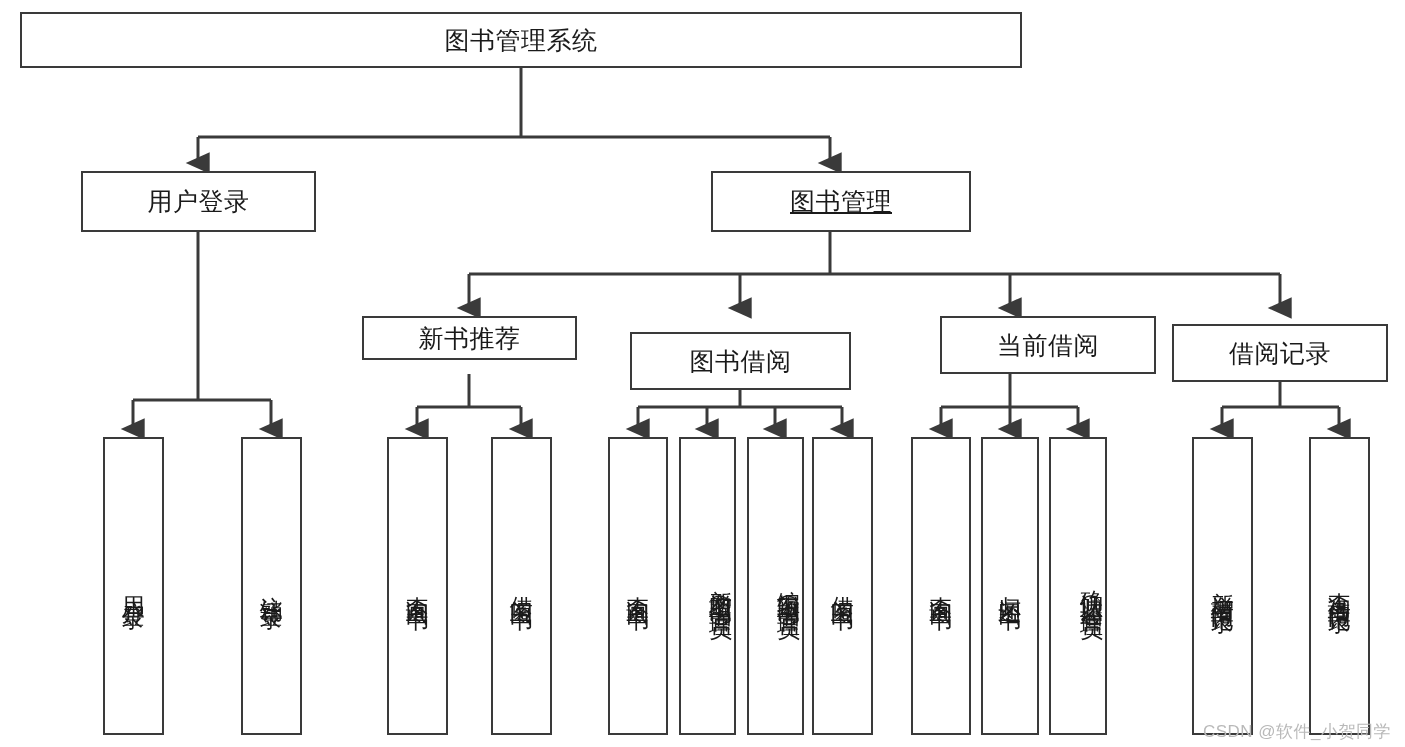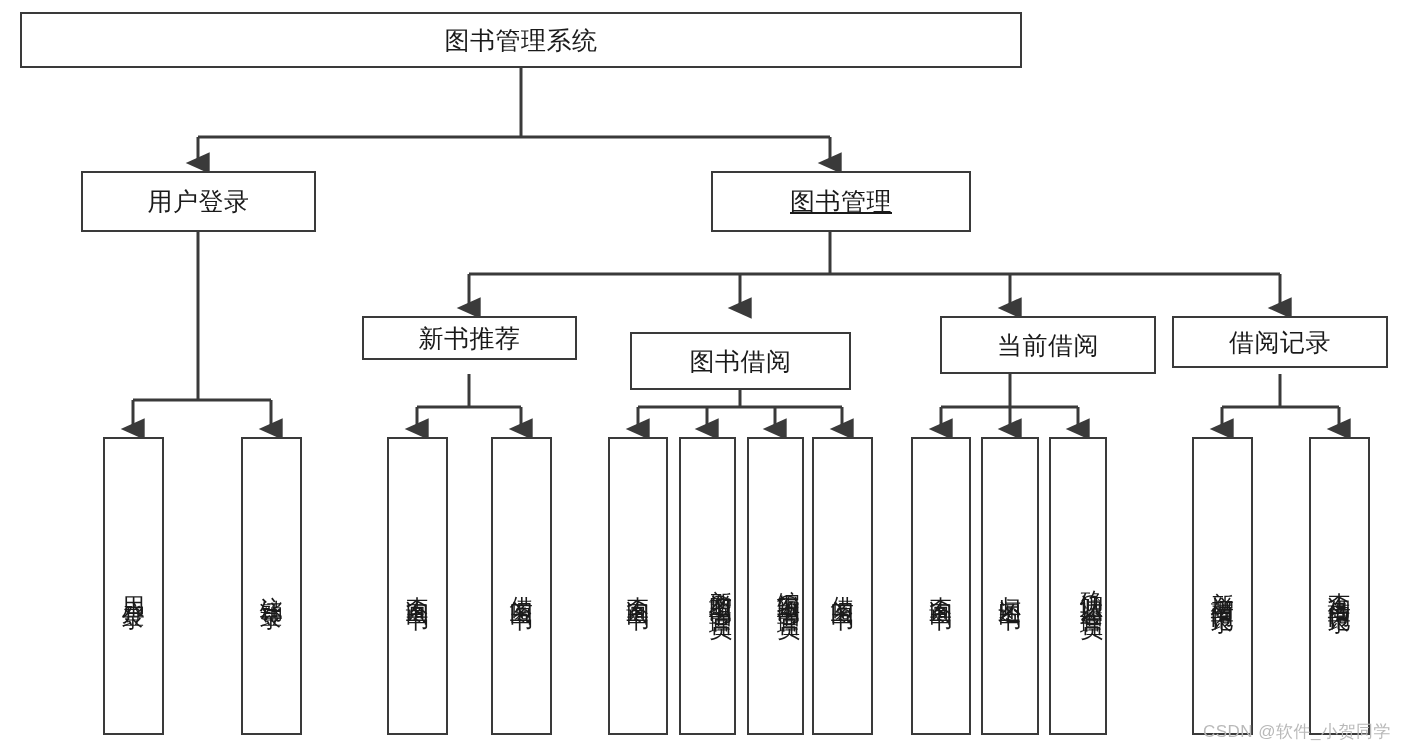--- a/index.html
+++ b/index.html
@@ -139,21 +139,21 @@
 
   <div class="node h" style="left:362px; top:316px; width:215px; height:44px;">
     <span class="node-label">新书推荐</span>
   </div>
   <div class="node h" style="left:630px; top:316px; width:221px; height:58px;margin-top:16px;">
     <span class="node-label">图书借阅</span>
   </div>
   <div class="node h" style="left:940px; top:316px; width:216px; height:58px;">
     <span class="node-label">当前借阅</span>
   </div>
-  <div class="node h" style="left:1172px; top:316px; width:216px; height:52px;">
+  <div class="node h" style="left:1172px; top:324px; width:216px; height:58px;">
     <span class="node-label">借阅记录</span>
   </div>
 
   <div class="node v mid" style="left:103px; top:437px; width:61px; height:298px;">
     <span class="node-label">用户登录</span>
   </div>
   <div class="node v mid" style="left:241px; top:437px; width:61px; height:298px;">
     <span class="node-label">注销登录</span>
   </div>
 

